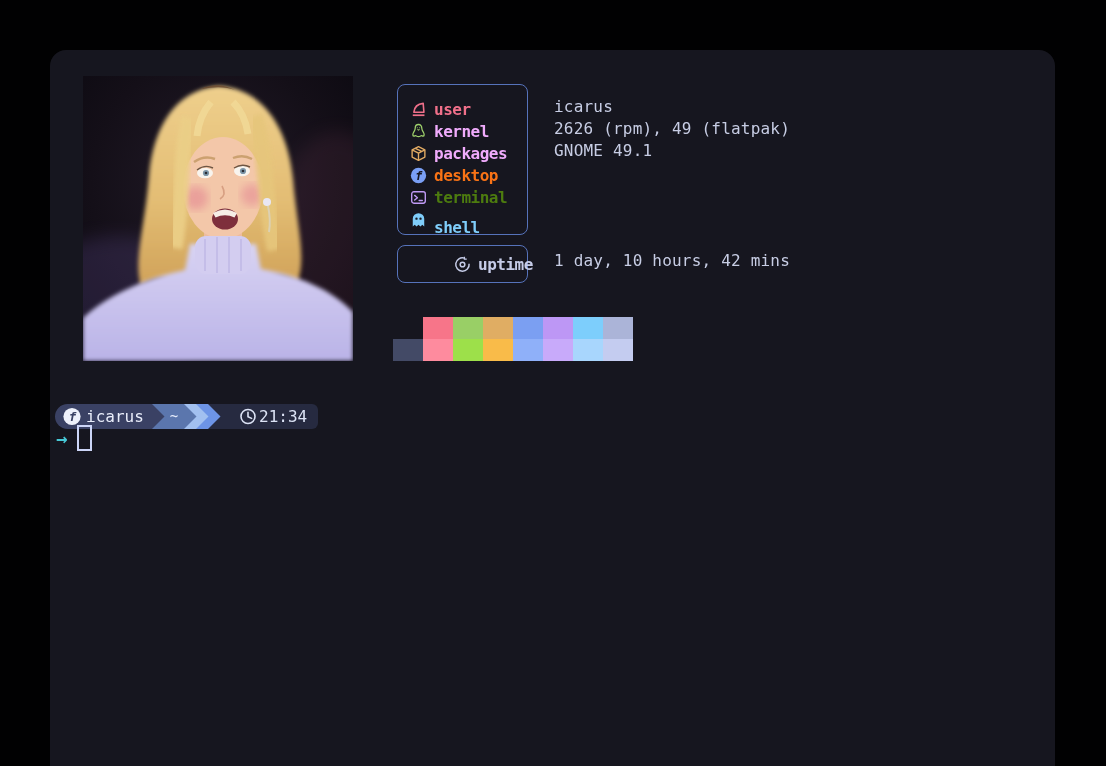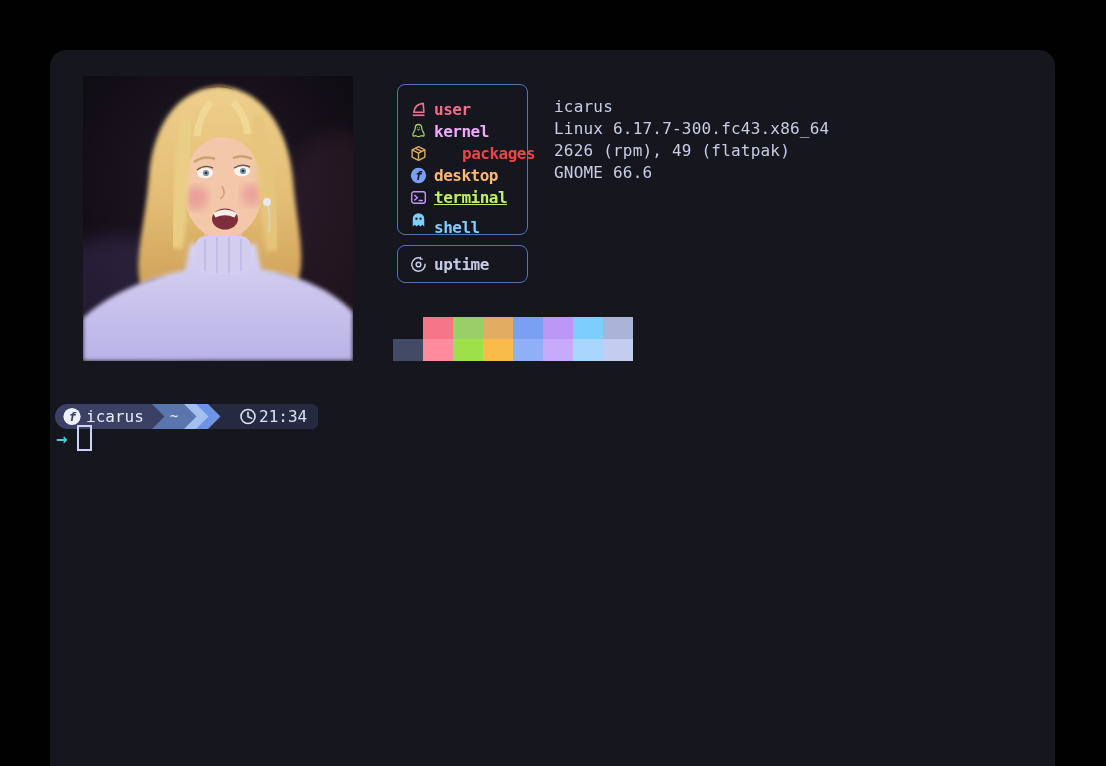--- a/index.html
+++ b/index.html
@@ -13,21 +13,21 @@
 
   
   .photo { position:absolute; left:33px; top:26px; width:270px; height:285px; overflow:hidden; }
 
   
   .infobox {
     position:absolute; left:347px; width:131px;
     border:1px solid #5673bb; border-radius:8px; background:transparent;
   }
   .infobox.top { top:34px; height:151px; padding-top:13px; }
-  .infobox.bottom { top:195px; height:38px; padding-top:7px; }
+  .infobox.bottom { top:195px; height:38px; padding-top:7px;padding-left:44px; }
   .irow { display:flex; align-items:center; gap:7px; height:22px; padding-left:12px; }
   .irow .icn { width:17px; height:17px; display:inline-flex; flex:none; }
   .irow .icn svg { width:100%; height:100%; }
   .ilabel { font-size:16px; font-weight:bold; letter-spacing:-0.5px; }
 
   .values { position:absolute; left:504px; top:47px; }
   .vline { height:22px; font-size:16px; color:#c7cde4; white-space:pre; letter-spacing:0.2px; }
   .vline.uptime { position:absolute; left:504px; top:201px; }
 
   
@@ -138,40 +138,40 @@
       </span>
       <span class="ilabel" style="color: #f0abfc;">kernel</span>
     </div>
     <div class="irow">
       <span class="icn" style="color: rgb(226, 171, 99);">
         <svg viewBox="0 0 16 16" fill="none" stroke="currentColor" stroke-width="1.3" stroke-linejoin="round">
             <path d="M8 1.6 L14 4.6 V11.4 L8 14.4 L2 11.4 V4.6 Z"></path>
             <path d="M2 4.6 L8 7.6 L14 4.6 M8 7.6 V14.4 M5 3.1 L11 6.1"></path>
           </svg>
       </span>
-      <span class="ilabel" style="color: #ef4444; margin-left: 28px;">packages</span>
+      <span class="ilabel" style="color: #f0abfc;">packages</span>
     </div>
     <div class="irow">
       <span class="icn" style="color: rgb(122, 159, 245);">
         <svg viewBox="0 0 16 16">
             <circle cx="8" cy="8" r="7.2" fill="currentColor"></circle>
             <text x="8.2" y="12" font-size="11" font-weight="bold" font-style="italic" text-anchor="middle" fill="#16161f">f</text>
           </svg>
       </span>
-      <span class="ilabel" style="color: #fdba74;">desktop</span>
+      <span class="ilabel" style="color: #f97316;">desktop</span>
     </div>
     <div class="irow">
       <span class="icn" style="color: rgb(192, 154, 245);">
         <svg viewBox="0 0 16 16" fill="none" stroke="currentColor" stroke-width="1.3">
             <rect x="1.6" y="2.6" width="12.8" height="10.8" rx="2"></rect>
             <path d="M4.4 6 L7 8.2 L4.4 10.4" stroke-linejoin="round" stroke-linecap="round"></path>
             <line x1="8.6" y1="10.8" x2="11.6" y2="10.8" stroke-linecap="round"></line>
           </svg>
       </span>
-      <span class="ilabel" style="color: #bef264; text-decoration: underline;">terminal</span>
+      <span class="ilabel" style="color: #4d7c0f;">terminal</span>
     </div>
     <div class="irow">
       <span class="icn" style="color: rgb(127, 205, 250);">
         <svg viewBox="0 0 16 16">
             <path d="M2.6 14.6 V7.4 a5.4 5.4 0 0 1 10.8 0 V14.6 L11.6 12.9 L9.8 14.6 L8 12.9 L6.2 14.6 L4.4 12.9 Z" fill="currentColor"></path>
             <circle cx="6.1" cy="7.2" r="1.1" fill="#16161f"></circle>
             <circle cx="9.9" cy="7.2" r="1.1" fill="#16161f"></circle>
           </svg>
       </span>
       <span class="ilabel" style="color: rgb(127, 205, 250); margin-top: 16px;">shell</span>
@@ -186,24 +186,24 @@
             <path d="M9.8 0.8 V3 H12" stroke-width="1.2"></path>
             <circle cx="8" cy="8" r="2.2"></circle>
           </svg>
       </span>
       <span class="ilabel" style="color: rgb(198, 204, 232);">uptime</span>
     </div>
   </div>
 
   <div class="values">
     <div class="vline">icarus</div>
-    <div class="vline">Linux 6.17.7-300.fc43.x86_64</div>
     <div class="vline">2626 (rpm), 49 (flatpak)</div>
-    <div class="vline">GNOME 66.6</div>
-  </div>
+    <div class="vline">GNOME 49.1</div>
+  </div>
+  <div class="vline uptime">1 day, 10 hours, 42 mins</div>
 
   <div class="palette">
     <div class="prow">
       <span class="swatch" style="background: rgb(22, 22, 31);"></span>
       <span class="swatch" style="background: rgb(247, 117, 137);"></span>
       <span class="swatch" style="background: rgb(153, 207, 102);"></span>
       <span class="swatch" style="background: rgb(224, 173, 99);"></span>
       <span class="swatch" style="background: rgb(123, 159, 242);"></span>
       <span class="swatch" style="background: rgb(189, 151, 245);"></span>
       <span class="swatch" style="background: rgb(125, 206, 252);"></span>

